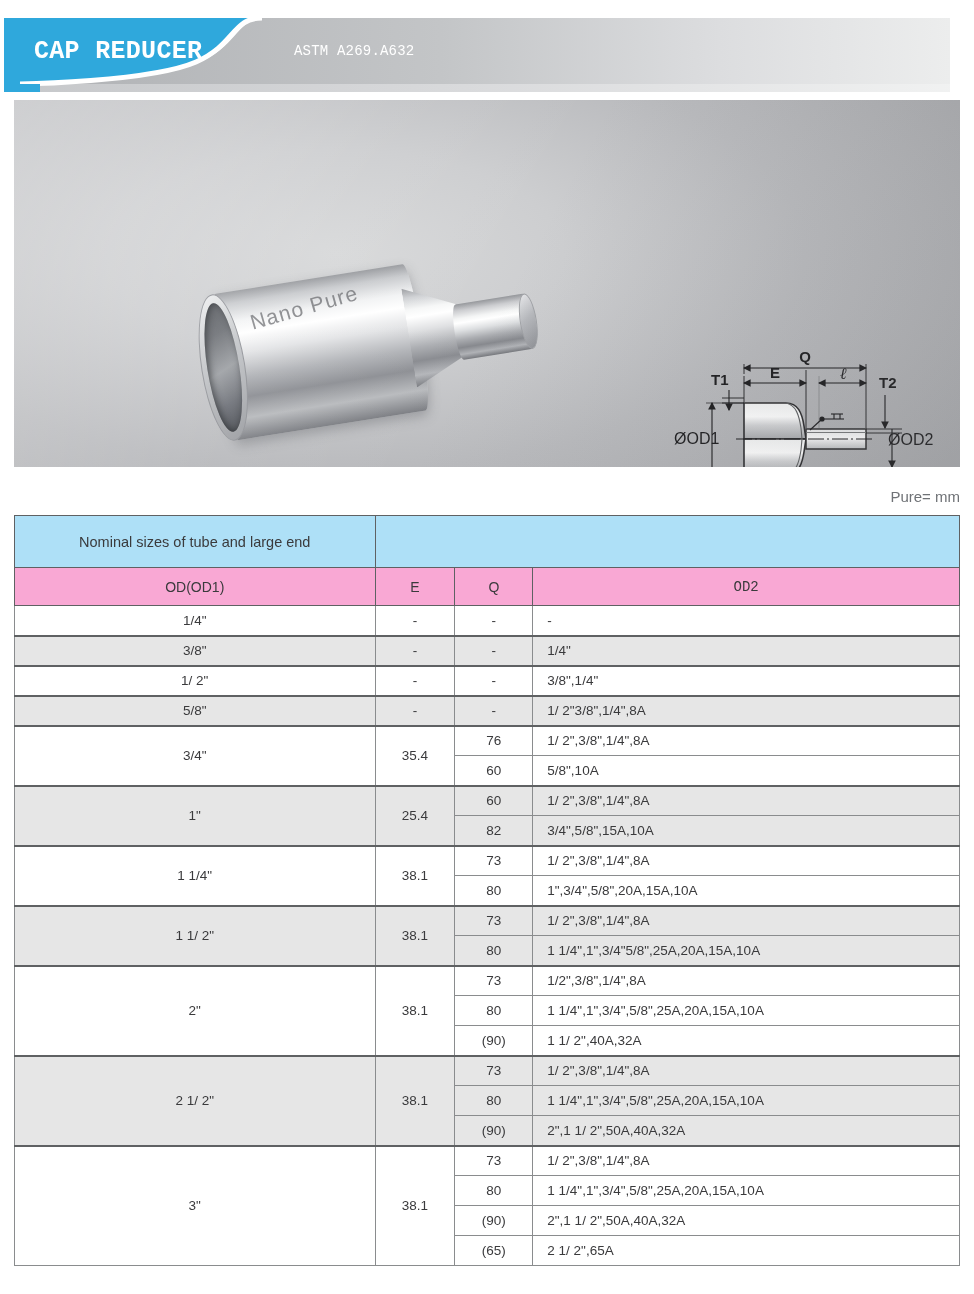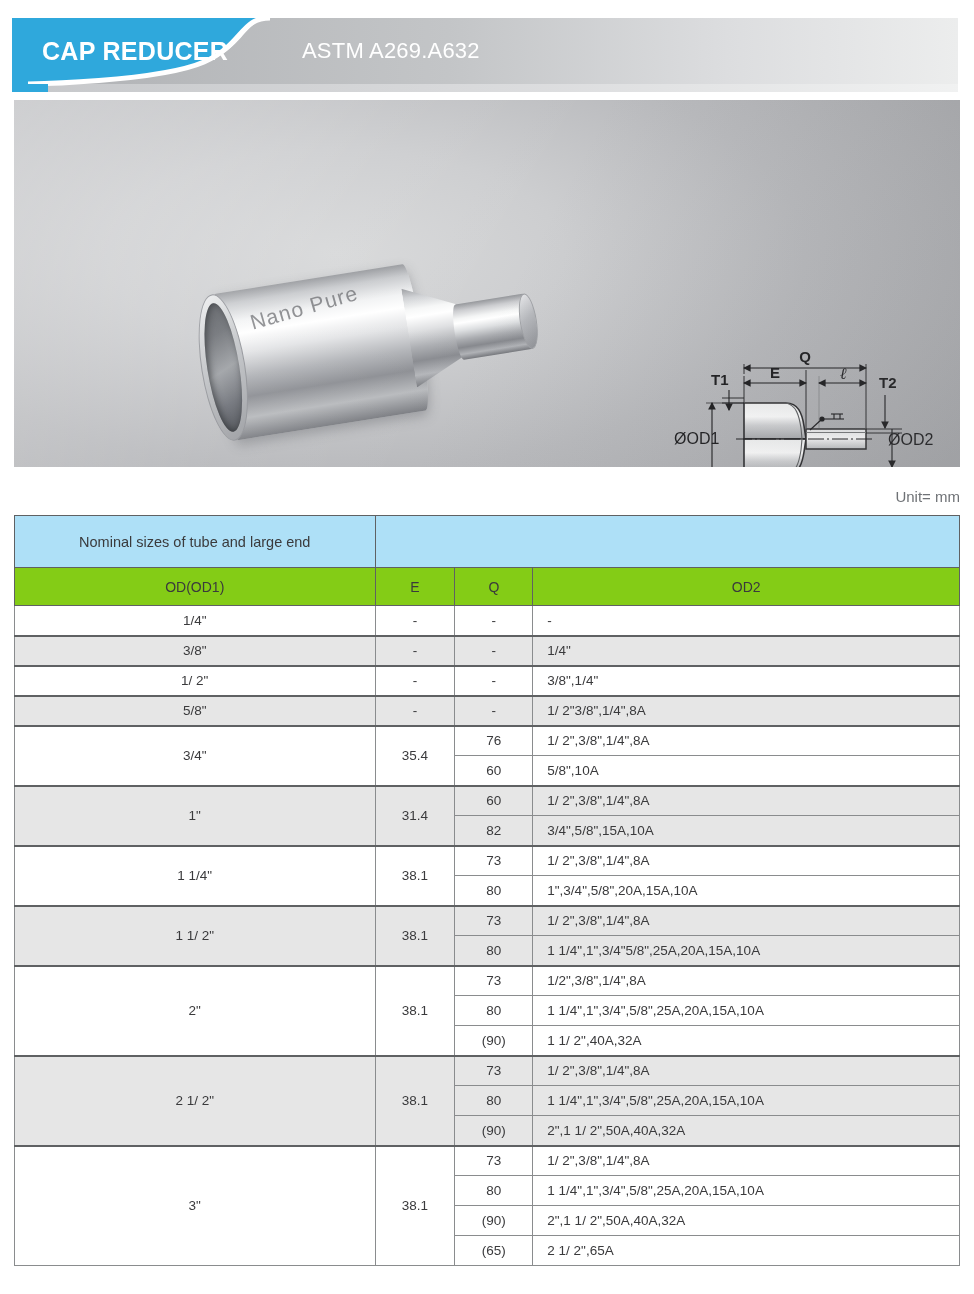--- a/index.html
+++ b/index.html
@@ -10,37 +10,37 @@
   body {
     width: 974px; height: 1294px;
     font-family: "Liberation Sans", sans-serif;
     position: relative;
     overflow: hidden;
   }
 
   
   .banner {
     position: absolute;
-    left: 12px; top: 18px;
-    width: 946px; height: 74px;
+    left: 4px; top: 18px;
+    width: 946px; height: 74px; font-family: Liberation Mono, monospace;
   }
   .banner svg { display: block; }
   .banner-title {
     position: absolute;
     left: 30px; top: 0; height: 66px;
     display: flex; align-items: center;
     font-size: 25px; font-weight: bold;
     letter-spacing: 0.3px;
     color: #ffffff;
   }
   .banner-standard {
     position: absolute;
     left: 290px; top: 0; height: 66px;
     display: flex; align-items: center;
-    font-size: 22px; font-weight: normal;
+    font-size: 14px; font-weight: normal;
     letter-spacing: 0.2px;
     color: #ffffff;
   }
 
   
   .photo-panel {
     position: absolute;
     left: 14px; top: 100px;
     width: 946px; height: 367px;
     background: radial-gradient(ellipse 80% 95% at 34% 42%,
@@ -161,33 +161,33 @@
     vertical-align: middle;
     font-weight: normal;
   }
   .spec-table .hdr-top th {
     background: #aee0f7;
     height: 52px;
     font-size: 14.5px;
     border-color: #5f6163;
   }
   .spec-table .hdr-sub th {
-    background: #84cc16;
+    background: #f9a8d4;
     height: 38px;
     font-size: 14px;
     border-color: #5f6163;
   }
   td.col-od   { width: 361px; }
   td.col-e    { width: 80px; }
   td.col-q    { width: 78px; }
   td.col-od2  { width: 427px; text-align: left; padding-left: 14px; }
   th.col-od   { width: 361px; }
   th.col-e    { width: 80px; }
   th.col-q    { width: 78px; }
-  th.col-od2  { width: 427px; }
+  th.col-od2  { width: 427px; font-family: Liberation Mono, monospace; }
   .spec-table tbody tr { height: 30px; }
   .row-white td { background: #ffffff; }
   .row-gray  td { background: #e6e6e6; }
   .grp-sep td { border-top: 2px solid #5f6163; }
 </style>
 </head>
 <body>
 
 <div class="banner">
   <svg width="946" height="74" viewBox="0 0 946 74">
@@ -299,21 +299,21 @@
       <circle cx="148" cy="79" r="2.6" fill="#1b1b1d"></circle>
       <line x1="148" y1="79" x2="136" y2="90" stroke="#1b1b1d" stroke-width="1.1"></line>
       <line x1="148" y1="79" x2="170" y2="79" stroke="#1b1b1d" stroke-width="1.1"></line>
       <line x1="160" y1="74" x2="160" y2="79" stroke="#1b1b1d" stroke-width="1.1"></line>
       <line x1="166" y1="74" x2="166" y2="79" stroke="#1b1b1d" stroke-width="1.1"></line>
       <line x1="157" y1="74" x2="169" y2="74" stroke="#1b1b1d" stroke-width="1.1"></line>
     </svg>
   </div>
 </div>
 
-<div class="unit-label">Unit= mm</div>
+<div class="unit-label">Pure= mm</div>
 
 <table class="spec-table">
   <thead>
     <tr class="hdr-top">
       <th class="col-od">Nominal sizes of tube and large end</th>
       <th colspan="3"></th>
     </tr>
     <tr class="hdr-sub">
       <th class="col-od">OD(OD1)</th>
       <th class="col-e">E</th>
@@ -351,21 +351,21 @@
         <td class="col-e" rowspan="2">35.4</td>
         <td class="col-q">76</td>
         <td class="col-od2">1/ 2",3/8",1/4",8A</td>
       </tr>
       <tr class="row-white">
         <td class="col-q">60</td>
         <td class="col-od2">5/8",10A</td>
       </tr>
       <tr class="row-gray grp-sep">
         <td class="col-od" rowspan="2">1"</td>
-        <td class="col-e" rowspan="2">31.4</td>
+        <td class="col-e" rowspan="2">25.4</td>
         <td class="col-q">60</td>
         <td class="col-od2">1/ 2",3/8",1/4",8A</td>
       </tr>
       <tr class="row-gray">
         <td class="col-q">82</td>
         <td class="col-od2">3/4",5/8",15A,10A</td>
       </tr>
       <tr class="row-white grp-sep">
         <td class="col-od" rowspan="2">1 1/4"</td>
         <td class="col-e" rowspan="2">38.1</td>

